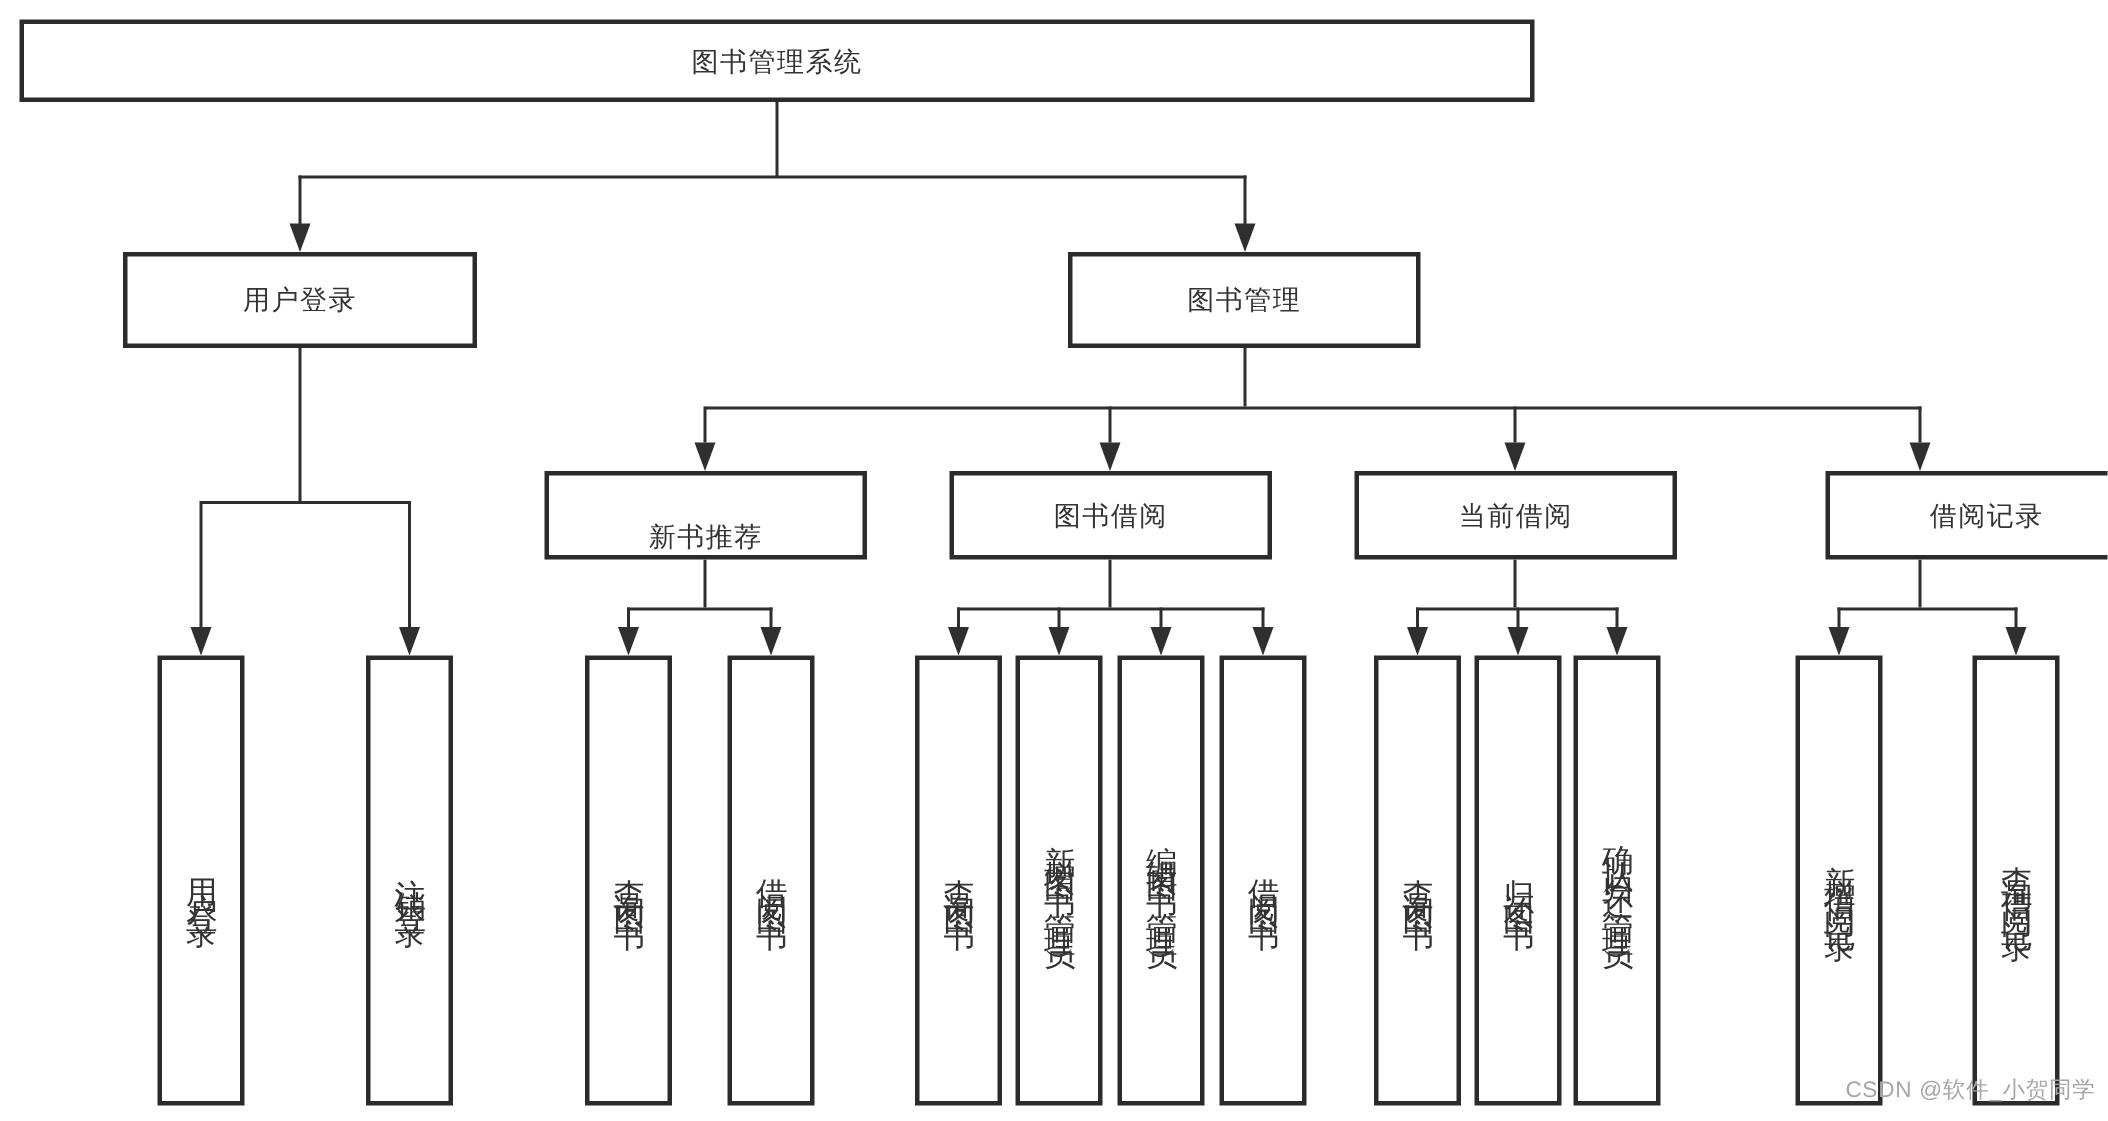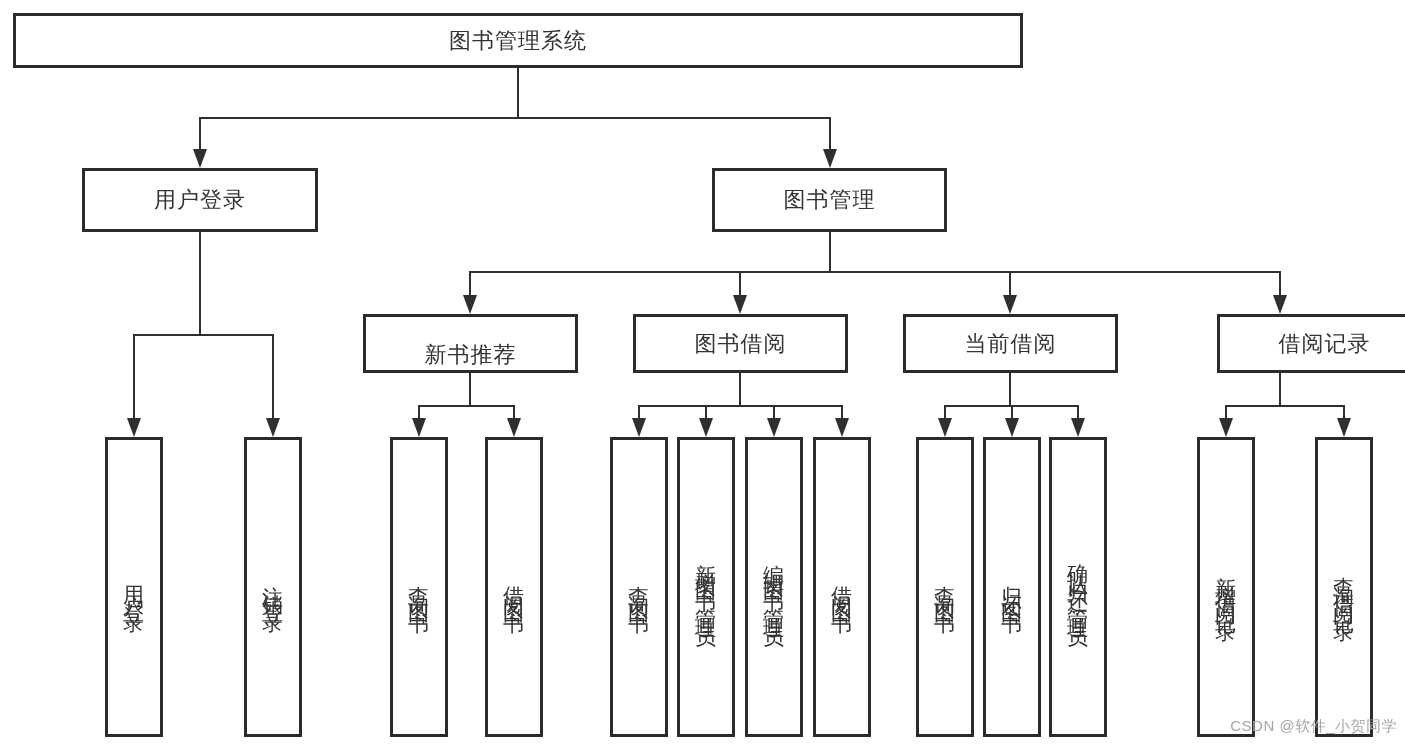--- a/index.html
+++ b/index.html
@@ -23,21 +23,21 @@
     background: var(--background);
     overflow: hidden;
   }
   .box {
     position: absolute;
     background: #ffffff;
     border: 3px solid var(--box-border);
     display: flex;
     align-items: center;
     justify-content: center;
-    font-size: 22px;
+    font-size: 18px;
     letter-spacing: 1px;
     color: var(--text);
     z-index: 2;
   }
   .leaf {
     font-size: 21px;
   }
   .vtext {
     writing-mode: vertical-rl;
     text-orientation: mixed;

